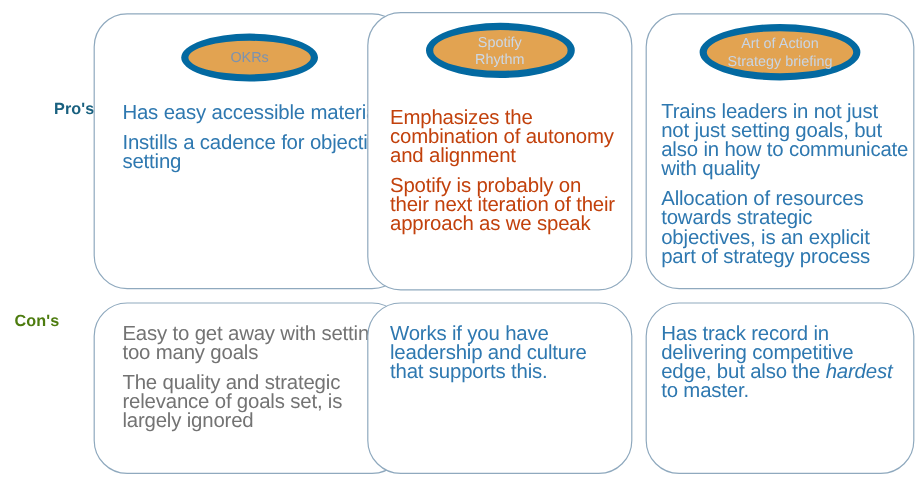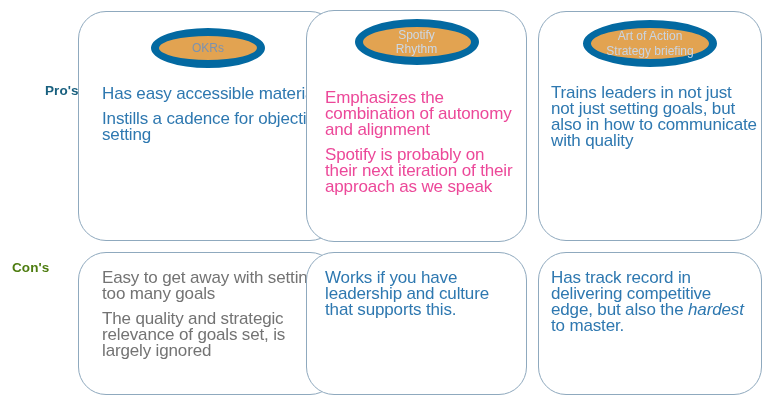--- a/index.html
+++ b/index.html
@@ -16,21 +16,21 @@
     border:1.4px solid #8fa9be; border-radius:28px;
   }
   .col1 { left:78px;  width:260px; }
   .col2 { left:306px; width:221px; }
   .col3 { left:538px; width:224px; }
   .row-pros { top:11px;  height:230px; }
   .col2.row-pros { top:10px; height:232px; }
   .row-cons { top:252px; height:143px; }
 
   .oval {
-    margin:8px auto 0; background:#e2a351; border:8px solid #0369a1;
+    margin:8px auto 0; background:#e2a351; border:6px solid #0369a1;
     border-radius:50%; display:flex; align-items:center; justify-content:center;
     text-align:center; font-size:12px; line-height:1.2; white-space:pre-line;
     box-sizing:border-box;
   }
   .col1 .oval { width:114px; height:40px; margin-top:16px; }
   .col2 .oval { width:124px; height:46px; }
   .col3 .oval { width:134px; height:47px; }
 
   .body { font-size:17px; line-height:16px; letter-spacing:-0.15px; }
   .body p { margin:0 0 9px 0; }
@@ -58,33 +58,34 @@
       <p><span>Has easy accessible material</span></p>
       <p><span>Instills a cadence for objective setting</span></p>
     </div>
   </div>
 
   <div class="panel col2 row-pros">
     <div class="oval">
       <span style="color: rgb(204, 216, 230);">Spotify
 Rhythm</span>
     </div>
-    <div class="body" style="color: #ec4899;">
+    <div class="body" style="color: #c2410c;">
       <p><span>Emphasizes the combination of autonomy and alignment</span></p>
       <p><span>Spotify is probably on their next iteration of their approach as we speak</span></p>
     </div>
   </div>
 
   <div class="panel col3 row-pros">
     <div class="oval">
       <span style="color: rgb(201, 213, 228);">Art of Action
 Strategy briefing</span>
     </div>
     <div class="body" style="color: rgb(46, 120, 176);">
       <p><span>Trains leaders in not just not just setting goals, but also in how to communicate with quality</span></p>
+      <p><span>Allocation of resources towards strategic objectives, is an explicit part of strategy process</span></p>
     </div>
   </div>
 
   <div class="panel col1 row-cons">
     <div class="body" style="color: #737373;">
       <p><span>Easy to get away with setting too many goals</span></p>
       <p><span>The quality and strategic relevance of goals set, is largely ignored</span></p>
     </div>
   </div>
 

